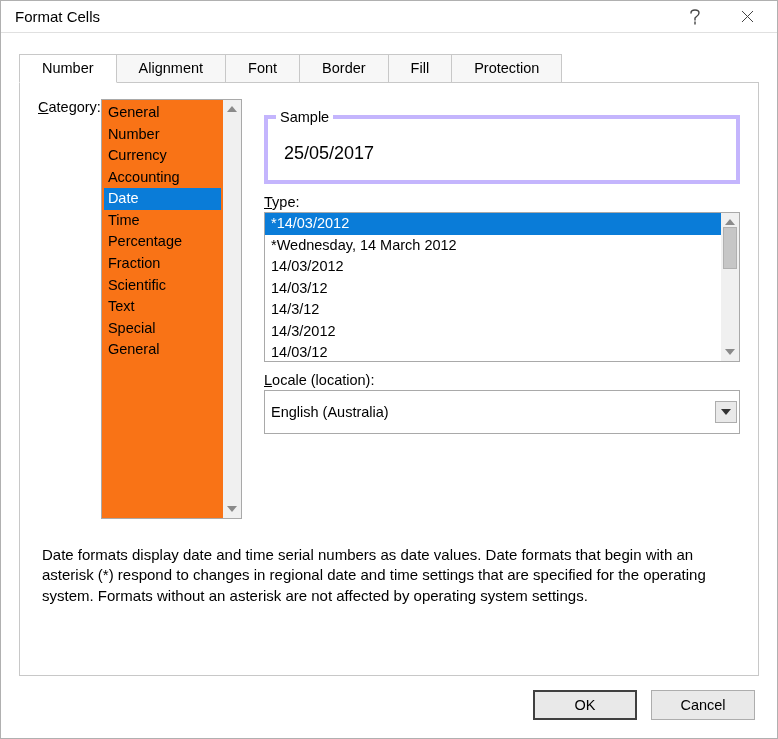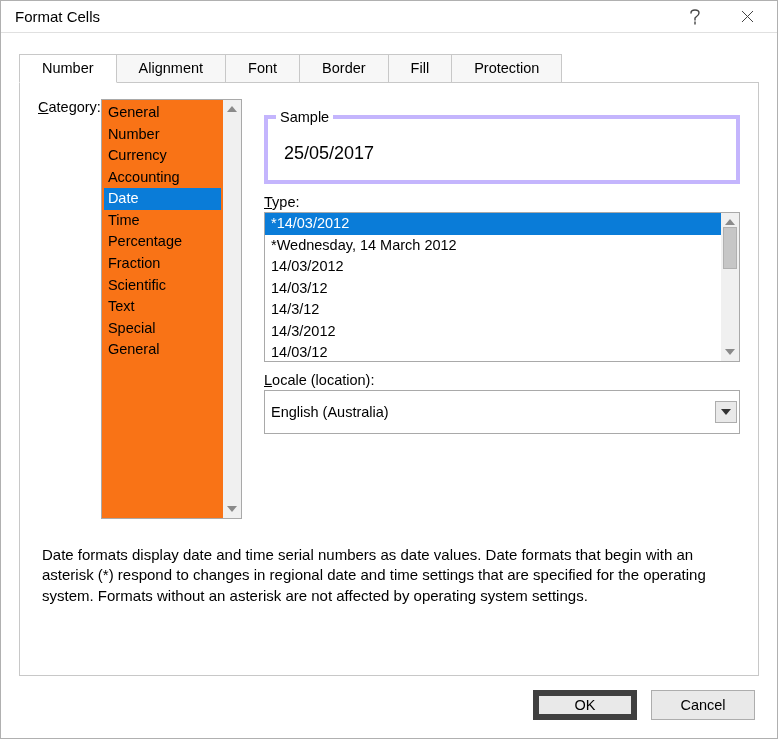--- a/index.html
+++ b/index.html
@@ -128,21 +128,21 @@
     padding: 14px 22px 18px 0;
   }
   .btn {
     min-width: 104px; height: 30px;
     border: 1px solid #adadad;
     background: #e9e9e9;
     font-size: 14.5px;
     display: flex; align-items: center; justify-content: center;
     cursor: default;
   }
-  .btn.default { border: 6px solid #404040; background: #e9e9e9; }
+  .btn.default { border: 2px solid #404040; background: #e9e9e9; }
   .types-scroll .scroll-thumb { height: 42px; margin-top: -2px; }
 </style>
 </head>
 <body>
 
 <div class="window">
   <div class="titlebar">
     <div class="title">Format Cells</div>
     <div class="titlebtn">
       <svg width="12" height="16" viewBox="0 0 12 16">

